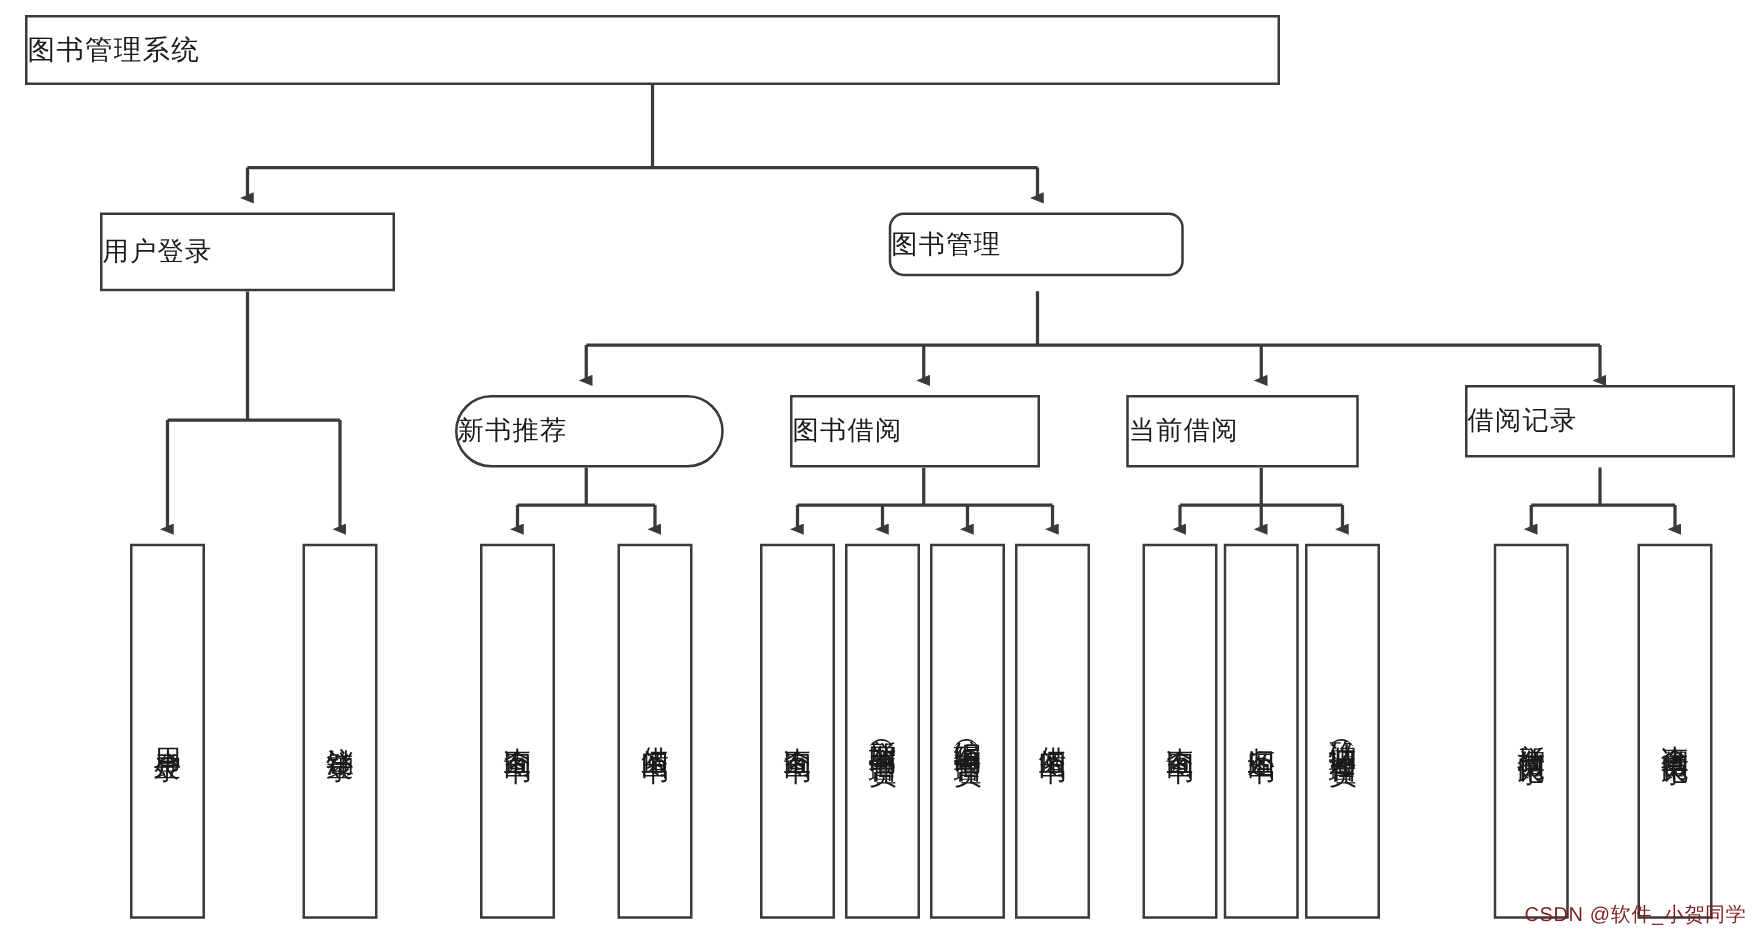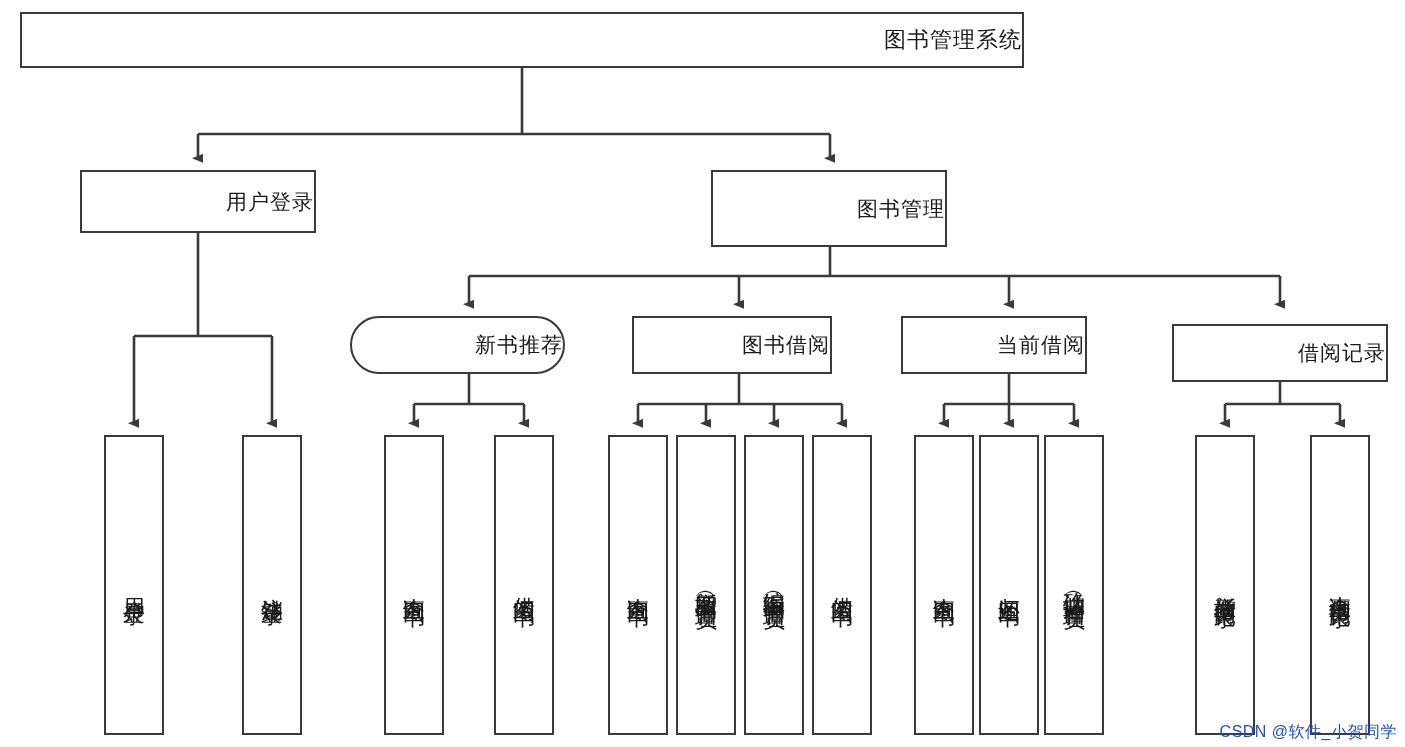--- a/index.html
+++ b/index.html
@@ -13,21 +13,21 @@
   #stage{position:relative;width:1405px;height:747px;background:#fff;}
   #wires{position:absolute;left:0;top:0;width:1405px;height:747px;}
 
   .node{
     position:absolute;
     box-sizing:border-box;
     background:#ffffff;
     border:2px solid #3a3a3a;
     display:flex;
     align-items:center;
-    justify-content:flex-end;
+    justify-content:flex-start;
     color:#1a1a1a;
     z-index:2;
   }
   .node .lbl{
     display:block;
     text-align:center;
     line-height:1.14;
     white-space:nowrap;
   }
 
@@ -48,21 +48,21 @@
     line-height:1.0;
     letter-spacing:2.5px;
     white-space:nowrap;
   }
 
   #watermark{
     position:absolute;
     right:8px;
     bottom:4px;
     font-size:16px;
-    color:#1d4ed8;
+    color:#7f1d1d;
     z-index:5;
     white-space:nowrap;
     letter-spacing:0.5px;
   }
 </style>
 </head>
 <body>
 
 <div id="stage">
 
@@ -116,34 +116,34 @@
     </g>
   </svg>
 
   <div class="node h root" style="left:20px;top:12px;width:1004px;height:56px;">
     <span class="lbl">图书管理系统</span>
   </div>
 
   <div class="node h" style="left:80px;top:170px;width:236px;height:63px;">
     <span class="lbl">用户登录</span>
   </div>
-  <div class="node h" style="left:711px;top:170px;width:236px;height:77px;">
+  <div class="node h" style="left:711px;top:170px;width:236px;height:51px;border-radius:12px;">
     <span class="lbl">图书管理</span>
   </div>
 
-  <div class="node h" style="left:350px;top:316px;width:215px;height:58px;border-radius:29px;">
+  <div class="node h" style="left:364px;top:316px;width:215px;height:58px;border-radius:29px;">
     <span class="lbl">新书推荐</span>
   </div>
   <div class="node h" style="left:632px;top:316px;width:200px;height:58px;">
     <span class="lbl">图书借阅</span>
   </div>
   <div class="node h" style="left:901px;top:316px;width:186px;height:58px;">
     <span class="lbl">当前借阅</span>
   </div>
-  <div class="node h" style="left:1172px;top:324px;width:216px;height:58px;">
+  <div class="node h" style="left:1172px;top:308px;width:216px;height:58px;">
     <span class="lbl">借阅记录</span>
   </div>
 
   <div class="node v" style="left:104px;top:435px;width:60px;height:300px;">
     <span class="lbl">用户登录</span>
   </div>
   <div class="node v" style="left:242px;top:435px;width:60px;height:300px;">
     <span class="lbl">注销登录</span>
   </div>
 

